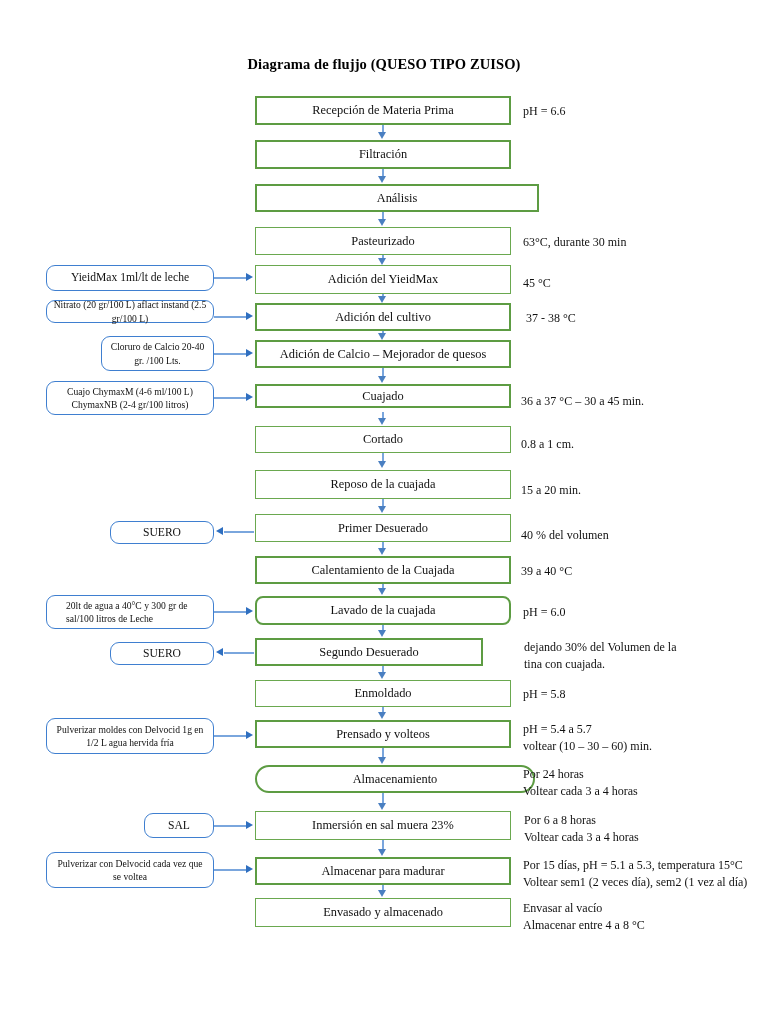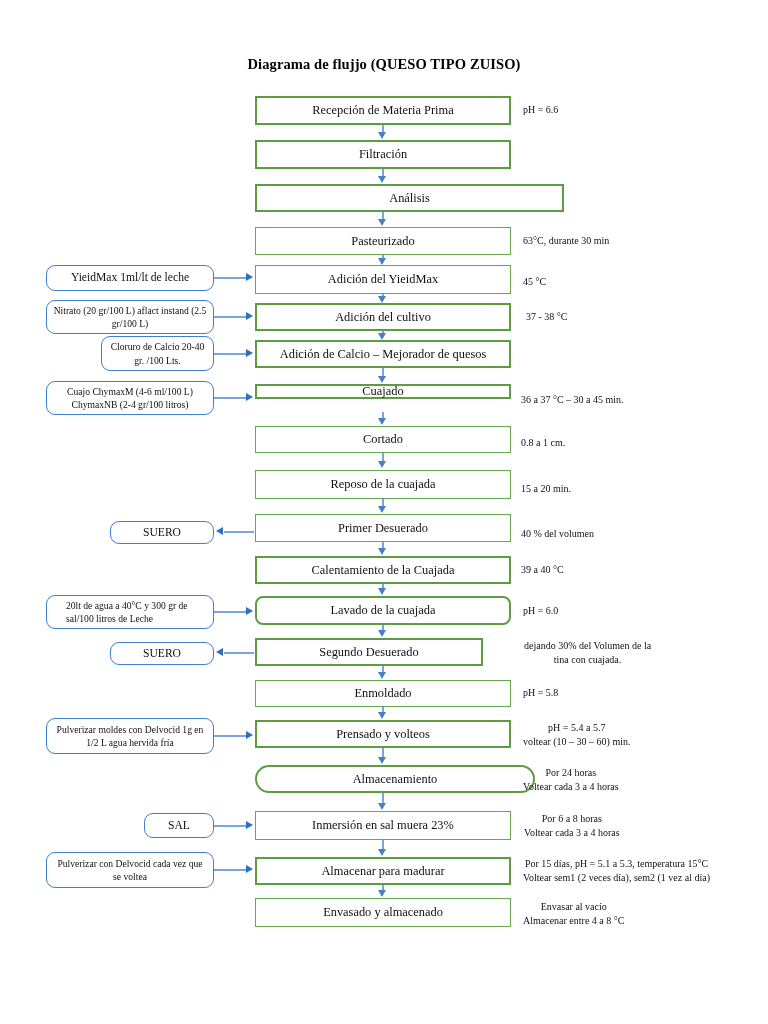--- a/index.html
+++ b/index.html
@@ -65,25 +65,25 @@
     color: #111111;
     line-height: 1.38;
     padding: 2px 6px;
   }
   .note.big { font-size: 11.6px; }
   .note.leftalign { justify-content: flex-start; text-align: left; padding-left: 19px; }
 
   
   .ann {
     position: absolute;
-    font-size: 10px;
+    font-size: 12px;
     color: #111111;
     line-height: 1.42;
     white-space: pre-line;
-    text-align: center;
+    text-align: left;
   }
 
   
   .vline {
     position: absolute;
     width: 2px;
     background: #7aa6dd;
   }
   .vhead {
     position: absolute;
@@ -114,26 +114,26 @@
 </style>
 </head>
 <body>
 
 <div id="page">
 
   <div class="title">Diagrama de flujjo (QUESO TIPO ZUISO)</div>
 
   <div class="proc thick" style="left:255px; top:96px;  width:256px; height:29px;">Recepción de Materia Prima</div>
   <div class="proc thick" style="left:255px; top:140px; width:256px; height:29px;">Filtración</div>
-  <div class="proc thick" style="left:255px; top:184px; width:309px; height:28px;">Análisis</div>
+  <div class="proc thick" style="left:255px; top:184px; width:284px; height:28px;">Análisis</div>
   <div class="proc" style="left:255px; top:227px; width:256px; height:28px;">Pasteurizado</div>
   <div class="proc" style="left:255px; top:265px; width:256px; height:29px;">Adición del YieidMax</div>
   <div class="proc thick" style="left:255px; top:303px; width:256px; height:28px;">Adición del cultivo</div>
   <div class="proc thick" style="left:255px; top:340px; width:256px; height:28px;">Adición de Calcio – Mejorador de quesos</div>
-  <div class="proc thick" style="left:255px; top:384px; width:256px; height:15px;">Cuajado</div>
+  <div class="proc thick" style="left:255px; top:384px; width:256px; height:24px;">Cuajado</div>
   <div class="proc" style="left:255px; top:426px; width:256px; height:27px;">Cortado</div>
   <div class="proc" style="left:255px; top:470px; width:256px; height:29px;">Reposo de la cuajada</div>
   <div class="proc" style="left:255px; top:514px; width:256px; height:28px;">Primer Desuerado</div>
   <div class="proc thick" style="left:255px; top:556px; width:256px; height:28px;">Calentamiento de la Cuajada</div>
   <div class="proc thick" style="left:255px; top:596px; width:256px; height:29px;border-radius:8px;">Lavado de la cuajada</div>
   <div class="proc thick" style="left:255px; top:638px; width:228px; height:28px;">Segundo Desuerado</div>
   <div class="proc" style="left:255px; top:680px; width:256px; height:27px;">Enmoldado</div>
   <div class="proc thick" style="left:255px; top:720px; width:256px; height:28px;">Prensado y volteos</div>
   <div class="proc thick" style="left:255px; top:765px; width:280px; height:28px;border-radius:14px;">Almacenamiento</div>
   <div class="proc" style="left:255px; top:811px; width:256px; height:29px;">Inmersión en sal muera 23%</div>
@@ -176,21 +176,21 @@
   <div class="vhead" style="left:378px; top:803px;"></div>
   <div class="vline" style="left:382px; top:840px; height:10px;"></div>
   <div class="vhead" style="left:378px; top:849px;"></div>
   <div class="vline" style="left:382px; top:885px; height:6px;"></div>
   <div class="vhead" style="left:378px; top:890px;"></div>
 
   <div class="note big" style="left:46px; top:265px; width:168px; height:26px;">YieidMax 1ml/lt de leche</div>
   <div class="hline" style="left:214px; top:277px; width:34px;"></div>
   <div class="hhead-r" style="left:246px; top:273px;"></div>
 
-  <div class="note" style="left:46px; top:300px; width:168px; height:34px;">Nitrato (20 gr/100 L)
+  <div class="note" style="left:46px; top:300px; width:168px; height:23px;">Nitrato (20 gr/100 L)
 aflact instand (2.5 gr/100 L)</div>
   <div class="hline" style="left:214px; top:316px; width:34px;"></div>
   <div class="hhead-r" style="left:246px; top:312px;"></div>
 
   <div class="note" style="left:101px; top:336px; width:113px; height:35px;">Cloruro de Calcio
 20-40 gr. /100 Lts.</div>
   <div class="hline" style="left:214px; top:353px; width:34px;"></div>
   <div class="hhead-r" style="left:246px; top:349px;"></div>
 
   <div class="note" style="left:46px; top:381px; width:168px; height:34px;">Cuajo ChymaxM (4-6 ml/100 L)

